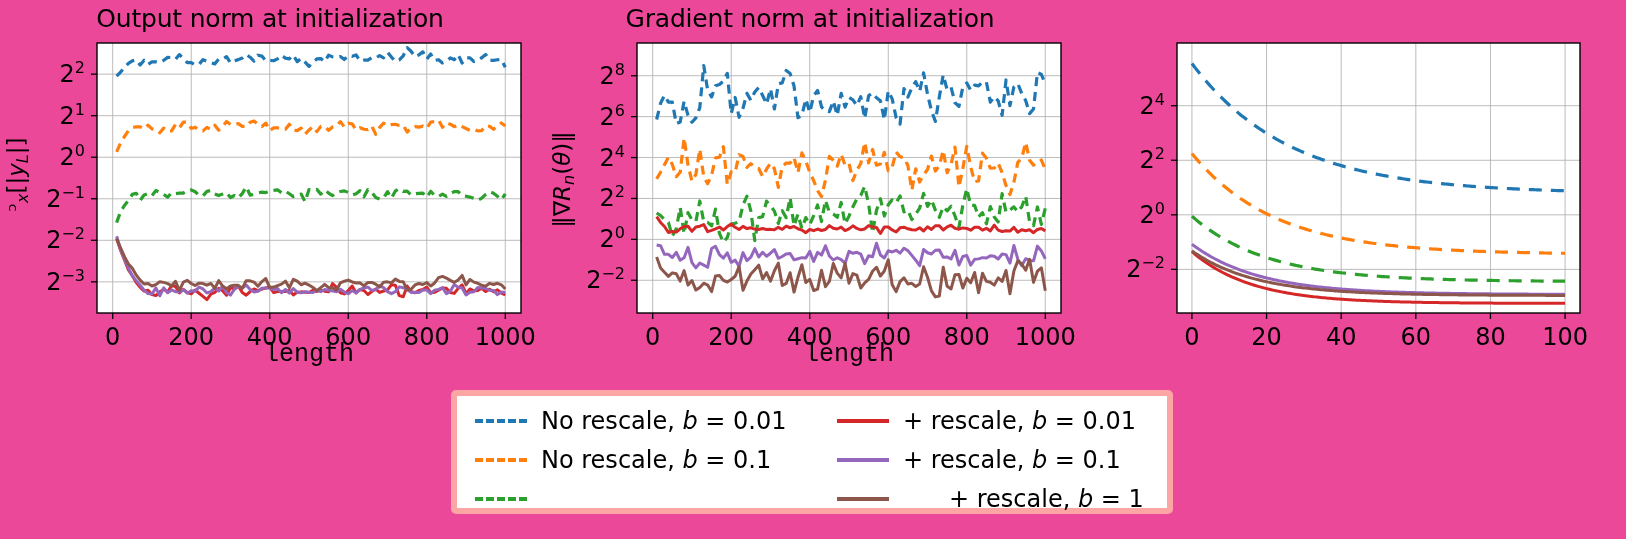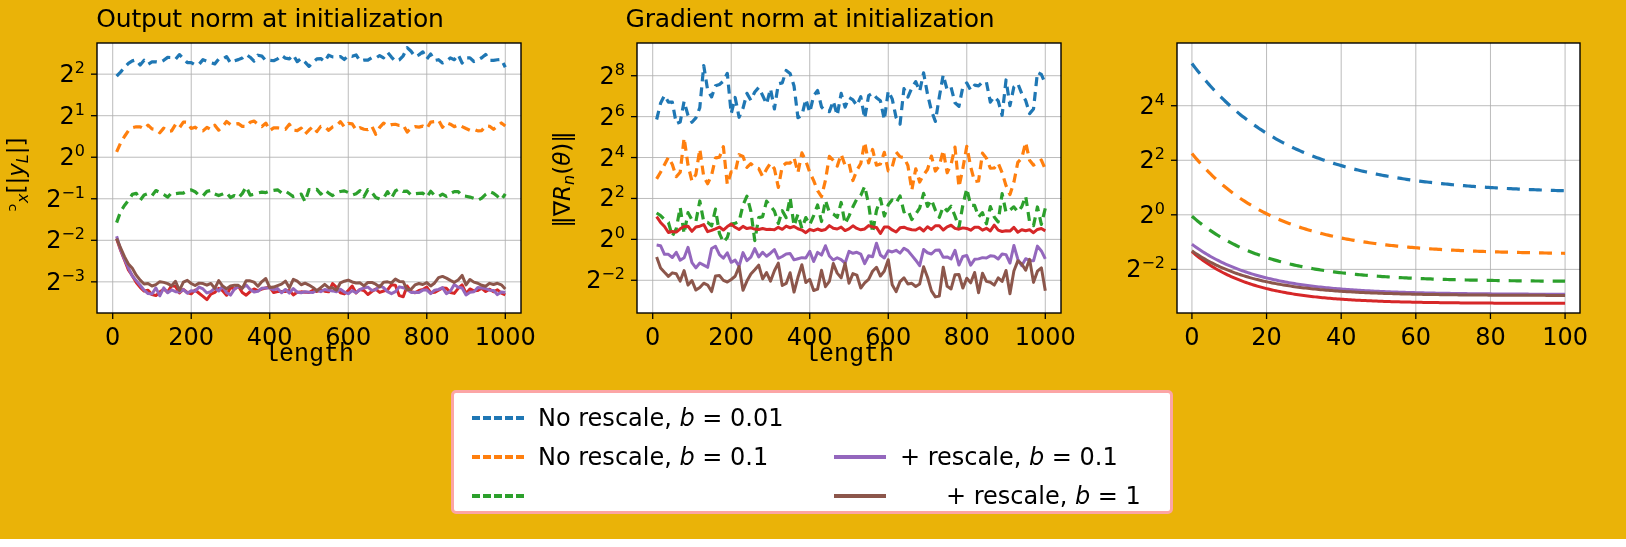--- a/index.html
+++ b/index.html
@@ -1,27 +1,27 @@
 <!DOCTYPE html>
 <html><head>
 <meta charset="utf-8">
 <style>
   html,body{margin:0;padding:0;background:#ffffff;}
   body{width:1626px;height:547px;font-family:"DejaVu Sans",sans-serif;color:#000;overflow:hidden;}
-  #figure{position:relative;width:1626px;height:539px;background:#eab308;}
+  #figure{position:relative;width:1626px;height:539px;background:#ec4899;}
   .panel{position:absolute;top:0;height:400px;}
   .panel-title{position:absolute;top:4px;left:0;width:100%;text-align:center;
     font-size:25px;font-family:"DejaVu Sans",sans-serif;color:#000;letter-spacing:-0.2px;}
   .axis-label-x{position:absolute;width:100%;text-align:center;font-size:25px;color:#000;font-family:Liberation Mono, monospace;}
   .ylab{position:absolute;font-size:23px;color:#000;transform-origin:center center;white-space:nowrap;}
   svg{display:block;overflow:visible;}
   .tickmark{stroke:#000;stroke-width:1.3;}
   .ticktext{font-size:24px;fill:#000;font-family:"DejaVu Sans",sans-serif;}
   #legend{position:absolute;left:451px;top:390px;width:722px;height:124px;
-    border:3px solid #fca5a5;border-radius:5px;background:#fff;box-sizing:border-box;}
+    border:6px solid #fca5a5;border-radius:5px;background:#fff;box-sizing:border-box;}
   .legrow{position:absolute;height:38px;display:flex;align-items:center;}
   .legline{width:52px;height:0;border-top-width:4px;margin-right:14px;flex:none;}
   .legtext{font-size:24px;color:#000;white-space:nowrap;font-family:"DejaVu Sans",sans-serif;}
 </style>
 </head>
 <body>
 
 <div id="figure">
 
   <div class="panel" id="panel-0" style="left:0px;width:540px;">
@@ -197,20 +197,24 @@
         <div class="legline" style="border-top-style: dashed; border-top-color: rgb(31, 119, 180);"></div>
         <span class="legtext">No rescale, <span style="font-style:italic;">b</span> = 0.01</span>
       </div>
       <div class="legrow" style="left: 18px; top: 45px; align-items: center;">
         <div class="legline" style="border-top-style: dashed; border-top-color: rgb(255, 127, 14);"></div>
         <span class="legtext">No rescale, <span style="font-style:italic;">b</span> = 0.1</span>
       </div>
       <div class="legrow" style="left: 18px; top: 84px;">
         <div class="legline" style="border-top-style: dashed; border-top-color: rgb(44, 160, 44);"></div>
       </div>
+      <div class="legrow" style="left: 380px; top: 6px;">
+        <div class="legline" style="border-top-style: solid; border-top-color: rgb(214, 39, 40);"></div>
+        <span class="legtext">+ rescale, <span style="font-style:italic;">b</span> = 0.01</span>
+      </div>
       <div class="legrow" style="left: 380px; top: 45px; justify-content: space-between;">
         <div class="legline" style="border-top-style: solid; border-top-color: rgb(148, 103, 189);"></div>
         <span class="legtext">+ rescale, <span style="font-style:italic;">b</span> = 0.1</span>
       </div>
       <div class="legrow" style="left: 380px; top: 84px; gap: 46px;">
         <div class="legline" style="border-top-style: solid; border-top-color: rgb(140, 86, 75);"></div>
         <span class="legtext">+ rescale, <span style="font-style:italic;">b</span> = 1</span>
       </div>
     </div>
 

